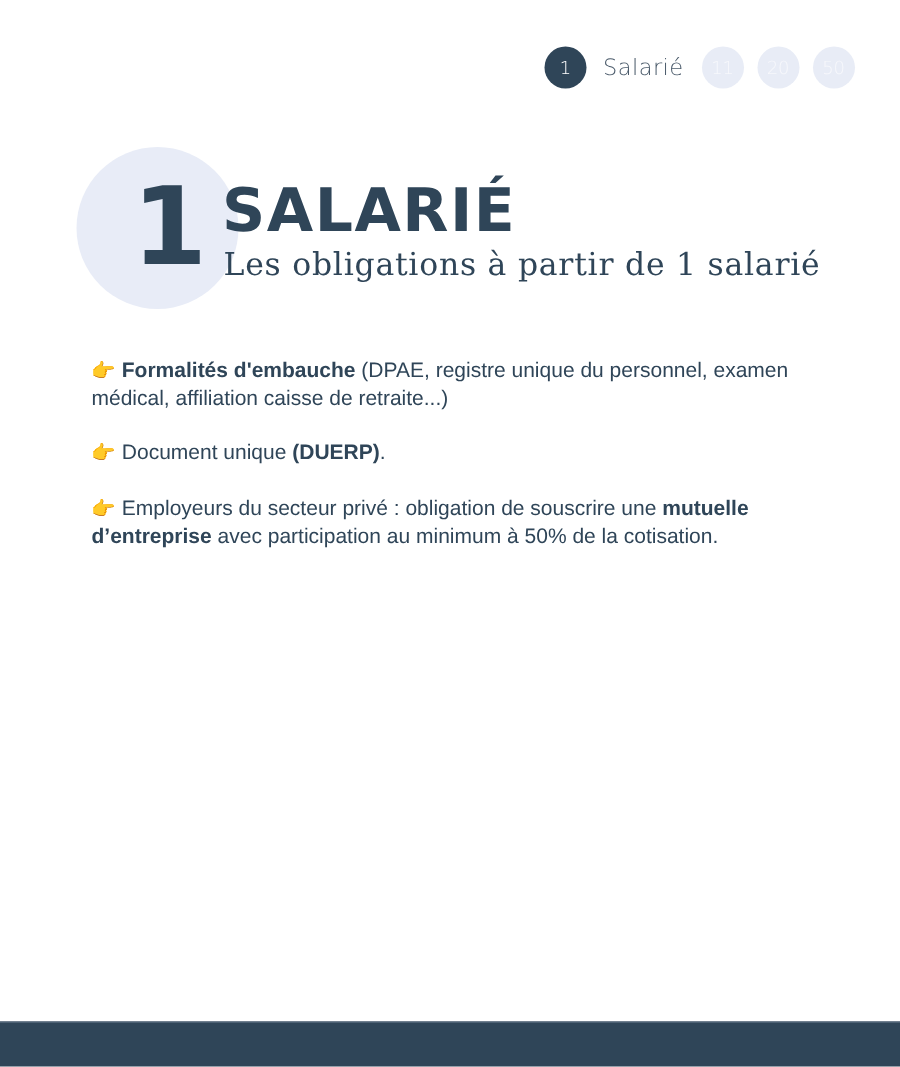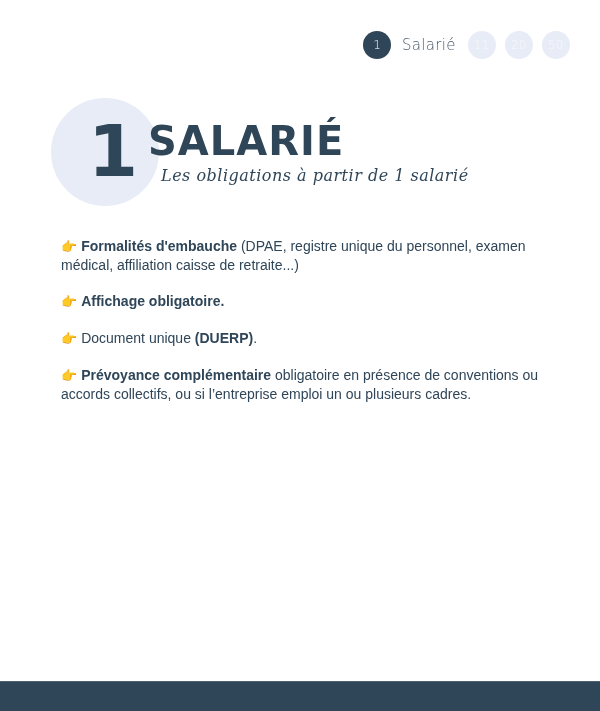--- a/index.html
+++ b/index.html
@@ -21,22 +21,22 @@
   .hero-circle { position:absolute; left:51px; top:98px; width:108px; height:108px; border-radius:50%; background:#e8ecf7; }
   .hero-num {
     position:absolute; left:88px; top:108px; font-family:"DejaVu Sans", sans-serif; font-weight:900;
     font-size:72px; line-height:86px; color:#2f4558;
   }
   .hero-title {
     position:absolute; left:148px; top:118px; font-family:"DejaVu Sans", sans-serif; font-weight:900;
     font-size:40px; line-height:46px; color:#2f4558; letter-spacing:1px;
   }
   .hero-subtitle {
-    position:absolute; left:161px; top:160px; font-family:"DejaVu Serif", serif; font-style:italic;
-    font-size:16px; line-height:32px; color:#2f4558; letter-spacing:0.5px;
+    position:absolute; left:149px; top:160px; font-family:"DejaVu Serif", serif; 
+    font-size:21px; line-height:32px; color:#2f4558; letter-spacing:0.5px;
   }
   .list { position:absolute; left:61px; top:237px; width:510px; }
   .item { font-size:14px; line-height:18px; color:#2f4558; margin-bottom:18px; }
   .item b { font-weight:700; }
   .emoji { display:inline-block; margin-right:4px; font-size:13px; }
   .footer { position:absolute; left:0; bottom:0; width:600px; height:29px; background:#2f4558; border-top:1px solid #4d6174; }
 </style>
 </head>
 <body>
 
@@ -48,18 +48,17 @@
   <div class="step-dot inactive">50</div>
 </div>
 
 <div class="hero-circle"></div>
 <div class="hero-num">1</div>
 <div class="hero-title">SALARIÉ</div>
 <div class="hero-subtitle">Les obligations à partir de 1 salarié</div>
 
 <div class="list" id="list">
     <div class="item"><span class="emoji">👉</span><b>Formalités d'embauche</b><span> (DPAE, registre unique du personnel, examen médical, affiliation caisse de retraite...)</span></div>
-    <div class="item"><span class="emoji">👉</span><b>Affichage obligatoire.</b></div>
     <div class="item"><span class="emoji">👉</span><span>Document unique </span><b>(DUERP)</b><span>.</span></div>
-    <div class="item"><span class="emoji">👉</span><b>Prévoyance complémentaire</b><span> obligatoire en présence de conventions ou accords collectifs, ou si l’entreprise emploi un ou plusieurs cadres.</span></div>
+    <div class="item"><span class="emoji">👉</span><span>Employeurs du secteur privé : obligation de souscrire une </span><b>mutuelle d’entreprise</b><span> avec participation au minimum à 50% de la cotisation.</span></div>
   </div>
 
 <div class="footer"></div>
 
 </body></html>

